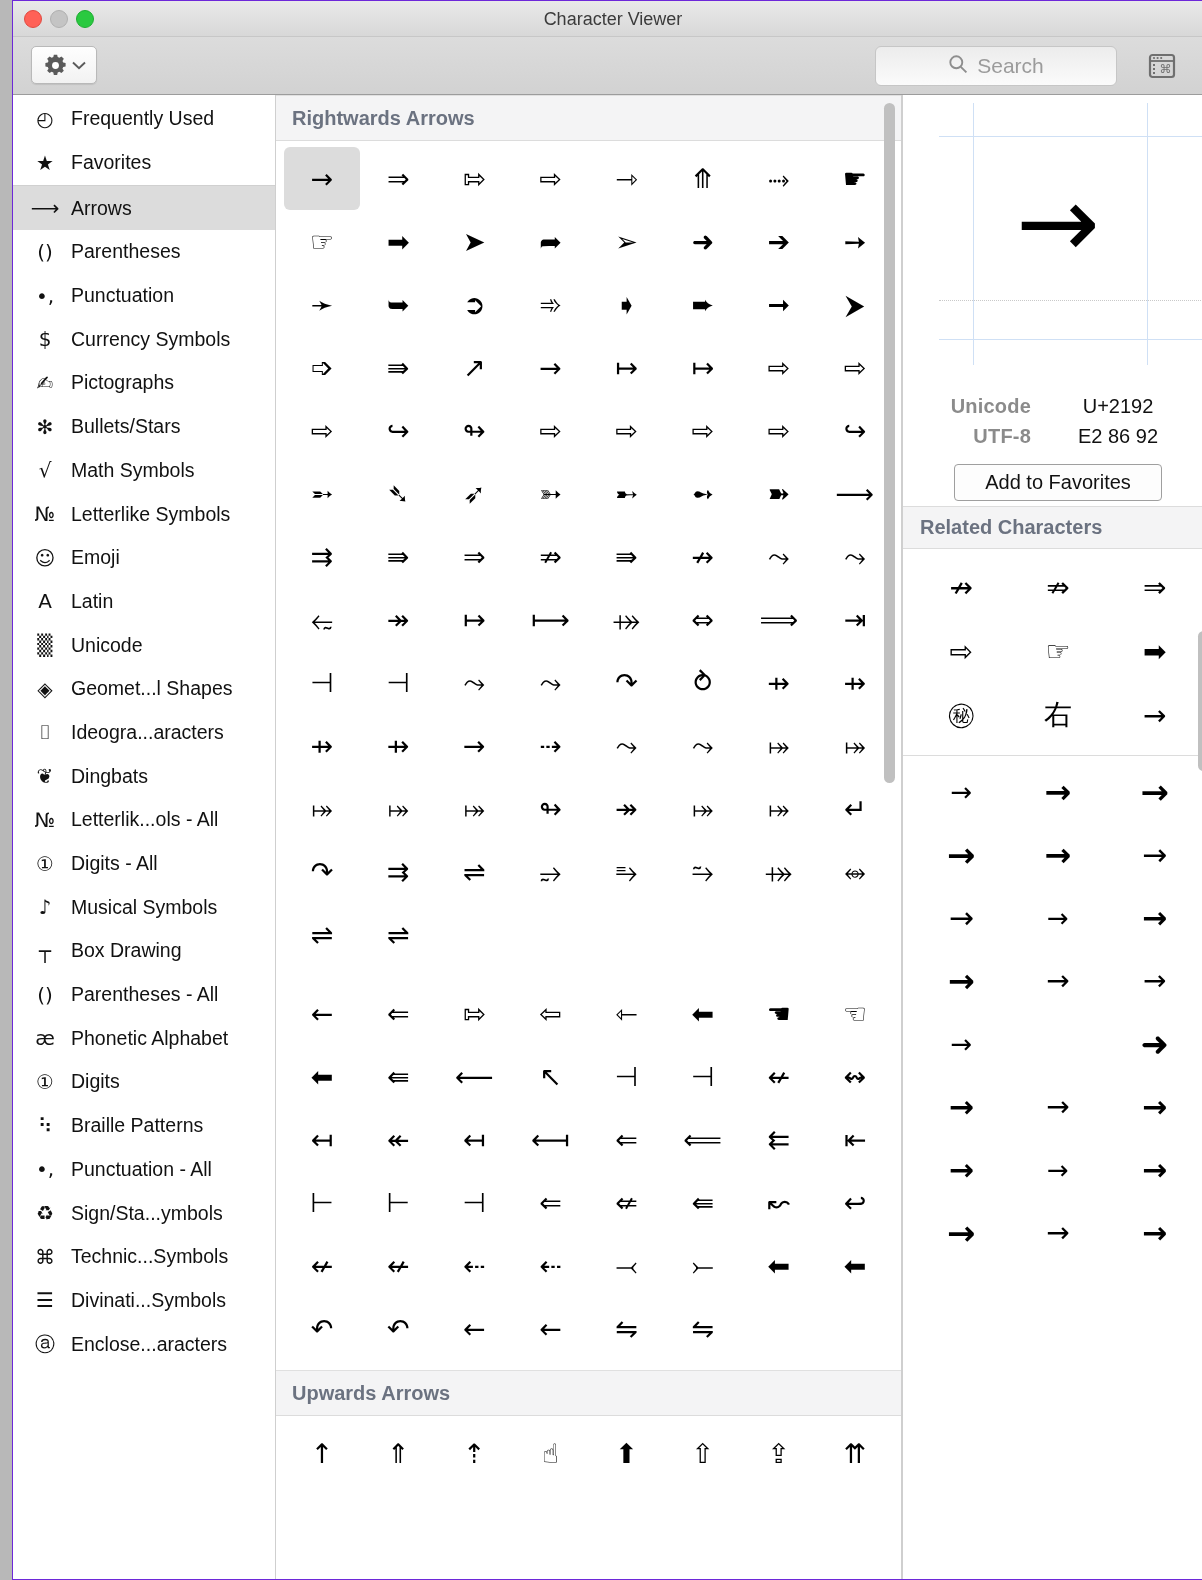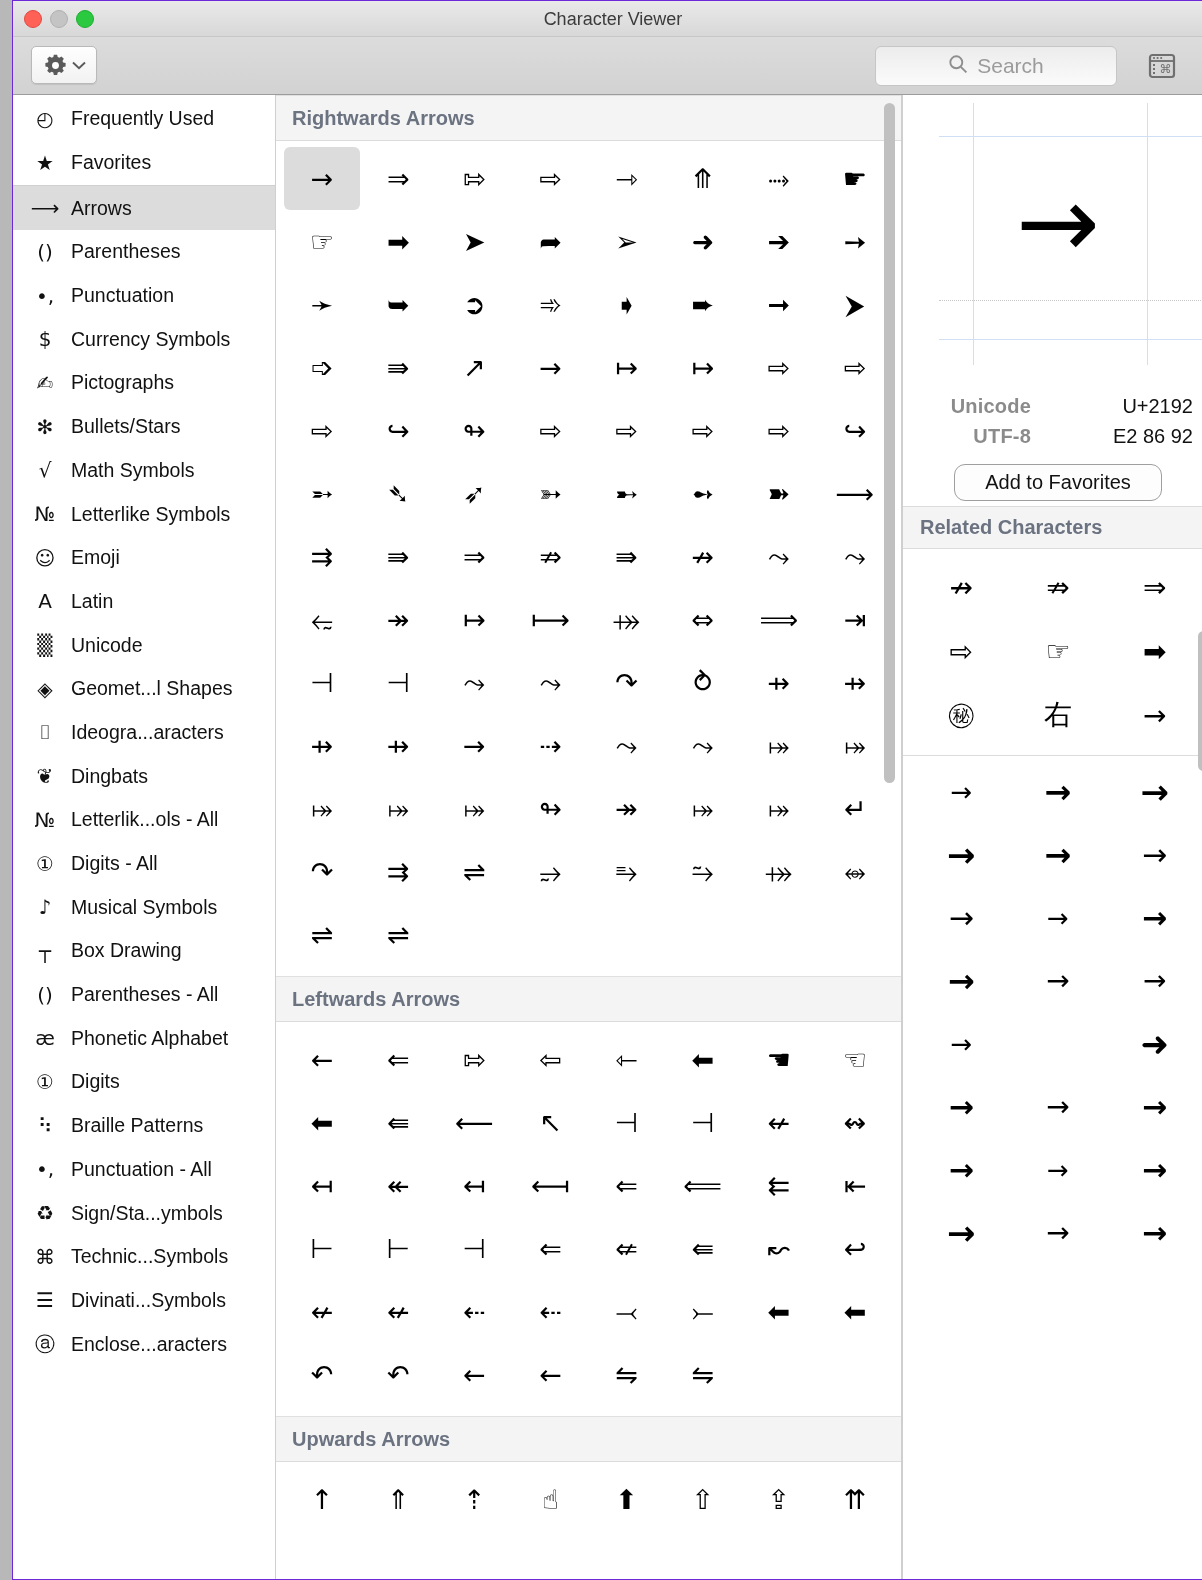--- a/index.html
+++ b/index.html
@@ -143,27 +143,27 @@
     color: #000;
     font-family: "DejaVu Sans", sans-serif;
   }
   #cname {
     text-align: center; font-size: 21px; color: #111;
     line-height: 1.32; padding: 0 30px; margin-top: 4px;
   }
   .meta { margin-top: 20px; font-size: 20px; }
   .meta .row { display: flex; justify-content: center; align-items: baseline; gap: 12px; margin-bottom: 7px; }
   .meta .k { width: 108px; text-align: right; color: #8b8b8b; font-weight: bold; letter-spacing: .2px; }
-  .meta .v { width: 150px; text-align: right; color: #111; }
+  .meta .v { width: 150px; text-align: center; color: #111; }
   #favbtn {
     display: block; margin: 16px auto 0 auto;
     padding: 6px 30px;
     font-size: 20px; color: #111;
     background: #fdfdfd;
-    border: 1px solid #9f9f9f; border-radius: 11px;
+    border: 1px solid #9f9f9f; border-radius: 4px;
     font-family: "Liberation Sans", sans-serif;
   }
   .sec-head {
     height: 43px; background: #f4f4f5;
     border-top: 1px solid #dcdcdc; border-bottom: 1px solid #dcdcdc;
     display: flex; align-items: center; padding-left: 17px;
     font-size: 20px; font-weight: bold; color: #6b7280;
   }
   .rgrid {
     display: grid; grid-template-columns: repeat(3, 1fr);
@@ -465,21 +465,20 @@
             <div class="cell">⇉</div>
             <div class="cell">⇌</div>
             <div class="cell">⥴</div>
             <div class="cell">⥱</div>
             <div class="cell">⥲</div>
             <div class="cell">⤀</div>
             <div class="cell">⥈</div>
             <div class="cell">⇌</div>
             <div class="cell">⇌</div>
           </div>
-          <div class="grp-head">Leftwards Arrows</div>
           <div class="grid">
             <div class="cell">←</div>
             <div class="cell">⇐</div>
             <div class="cell">⇰</div>
             <div class="cell">⇦</div>
             <div class="cell">⇽</div>
             <div class="cell">⬅</div>
             <div class="cell">☚</div>
             <div class="cell">☜</div>
             <div class="cell">⬅</div>

